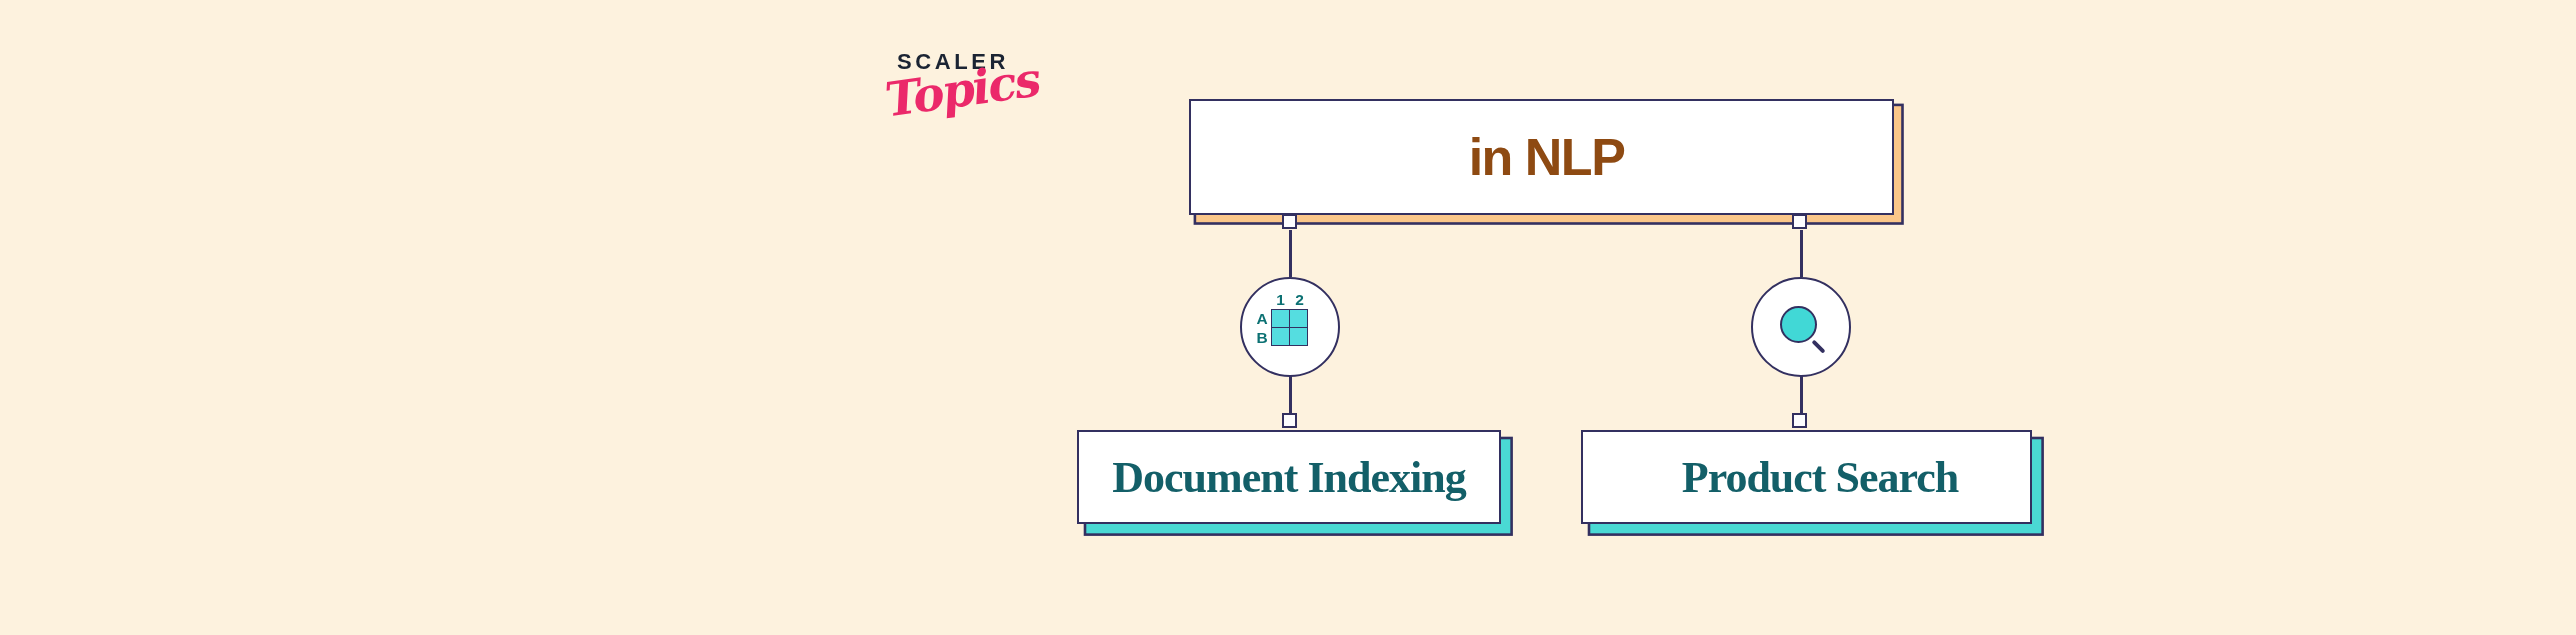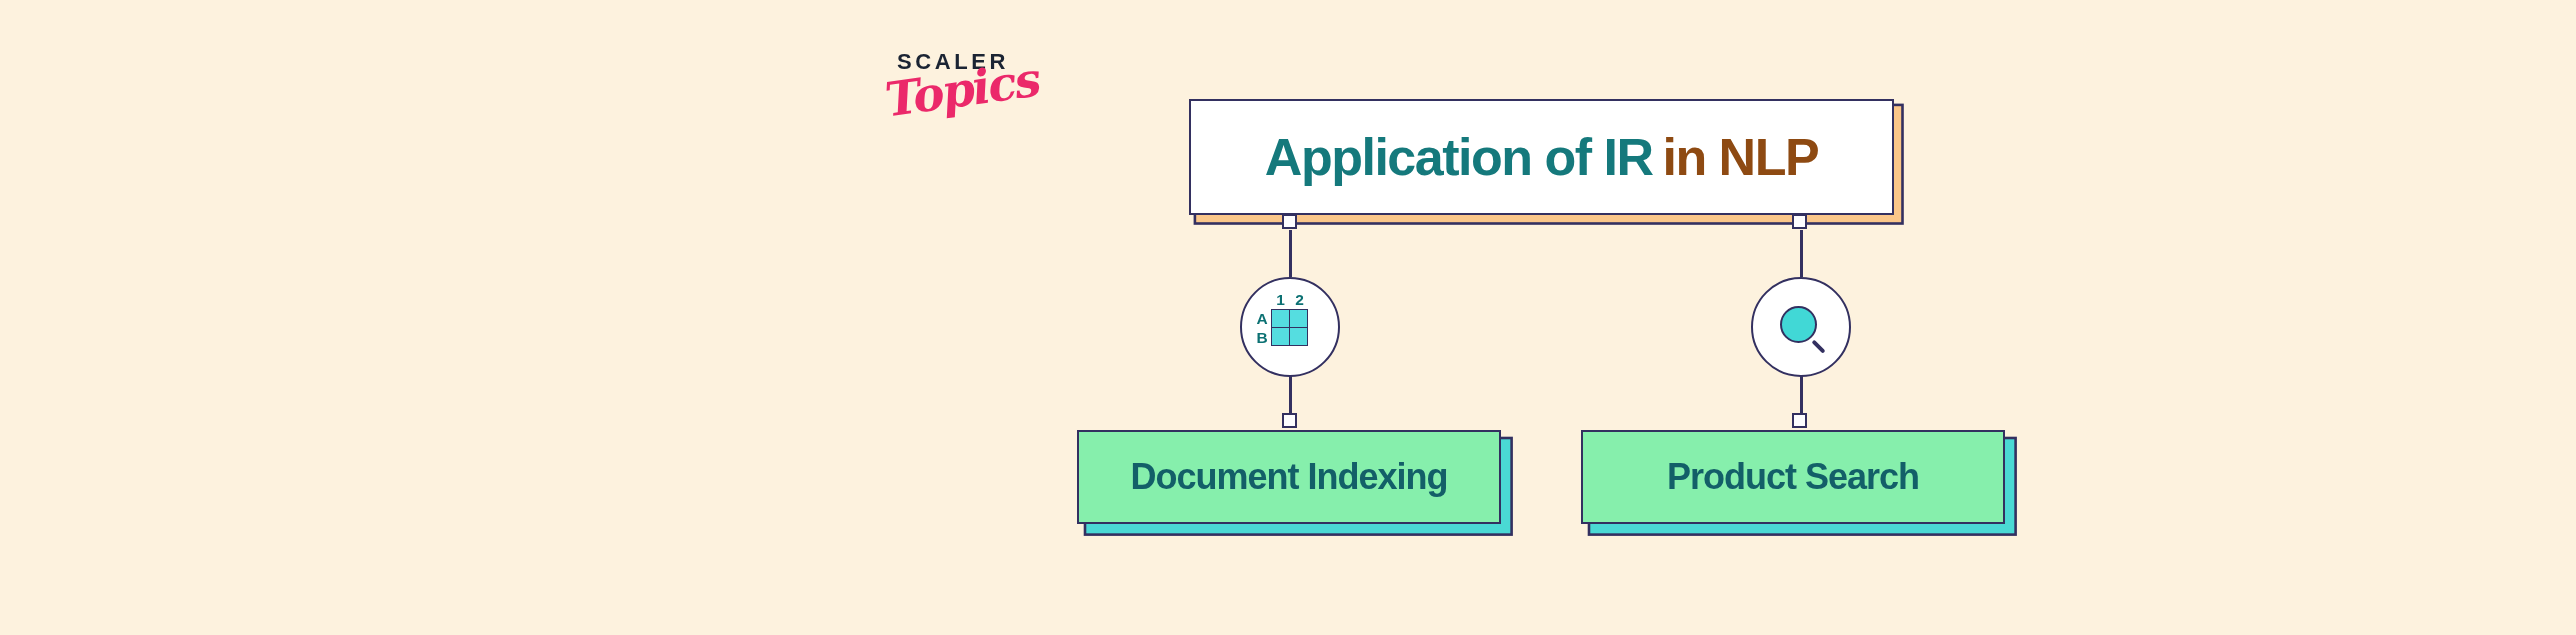--- a/index.html
+++ b/index.html
@@ -114,41 +114,41 @@
     width: 15.5px; height: 3.6px;
     background: #333060;
     border-radius: 2.1px;
     transform: rotate(45deg);
     transform-origin: left center;
   }
 
   
   .node-box {
     width: 420px; height: 90px;
-    background: #86efac;
+    background: #ffffff;
     border: 2.6px solid #333060;
     box-shadow: 9.3px 9.3px 0 0 #4AD9D4, 9.3px 9.3px 0 2.6px #333060;
     display: flex; align-items: center; justify-content: center;
     font-weight: 700;
-    font-size: 36px;
+    font-size: 44px;
     letter-spacing: -1px;
     color: #135F68;
     white-space: nowrap;
+    font-family: Liberation Serif, serif;
   }
   .box-left  { left: 1077px; top: 430px; }
-  .box-right { left: 1581px; top: 430px; }
+  .box-right { left: 1581px; top: 430px; padding-left: 27px; }
 </style>
 </head>
 <body>
 
 <div class="abs logo-brand">SCALER</div>
 <div class="abs logo-wordmark">Topics</div>
 
 <div class="abs title-box">
-  <span class="title-primary">Application of IR</span>
   <span class="title-secondary">in NLP</span>
 </div>
 
 <div class="abs port port-tl"></div>
 <div class="abs port port-tr"></div>
 
 <div class="abs vline vline-l1"></div>
 <div class="abs vline vline-r1"></div>
 
 <div class="abs node-circle circle-left">

